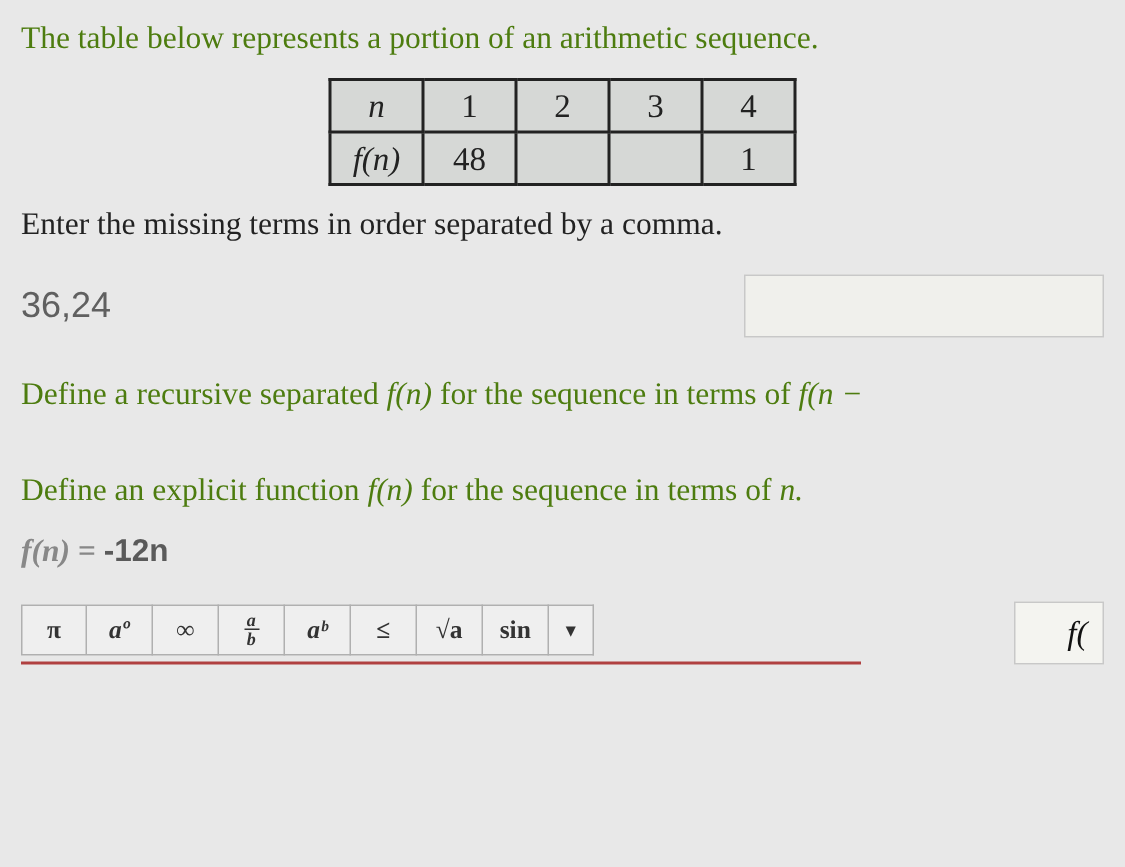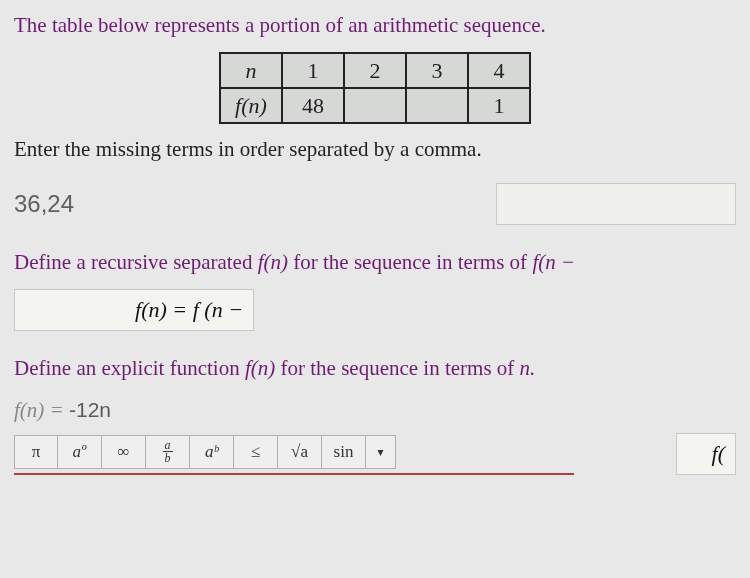--- a/index.html
+++ b/index.html
@@ -11,21 +11,21 @@
     color: #222;
     width: 750px;
     height: 578px;
     overflow: hidden;
   }
   .page {
     padding: 8px 14px 14px 14px;
     font-size: 21px;
     line-height: 1.5;
   }
-  .prompt-text { font-weight: 500; color: #701a75; margin: 2px 0 10px 0; }
+  .prompt-text { font-weight: 500; color: #4d7c0f; margin: 2px 0 10px 0; }
   .seq-table {
     border-collapse: collapse;
     margin: 4px auto 10px auto;
   }
   .seq-table td {
     border: 2px solid #222;
     min-width: 62px;
     height: 34px;
     text-align: center;
     font-size: 22px;
@@ -62,21 +62,22 @@
     color:#111;
   }
   .feedback-box.empty { background:#f0f0ec; }
   .question-block { margin-top: 6px; }
   .editor-row {
     border-bottom: 2px solid #b04040;
     padding-bottom: 4px;
     width: 560px;
     display: flex;
     flex-direction: column;
-    gap: 4px;
+    gap: 15px;
+    font-weight: bold;
   }
   .editor-input {
     font-size: 21px;
     font-family: Arial, sans-serif;
     color:#5a5a5a;
   }
   .editor-input .fn { font-style: italic; font-family:"Times New Roman", serif; color:#888; }
   .toolbar {
     display:flex;
     gap:0;
@@ -142,21 +143,20 @@
     <div class="answer-slot">36,24</div>
     <div class="feedback-box empty"></div>
   </div>
 
   <div class="question-block">
     <div class="prompt-text">
       <span>Define a recursive separated </span><span class="math-i">f(n)</span><span> for the sequence in terms of </span><span class="math-i">f(n −</span>
     </div>
 
     <div class="row">
-      <div class="feedback-box">f(n) = f (n −</div>
     </div>
   </div>
 
   <div class="question-block">
     <div class="prompt-text">
       <span>Define an explicit function </span><span class="math-i">f(n)</span><span> for the sequence in terms of </span><span class="math-i">n.</span>
     </div>
 
     <div class="row-inline">
       <div class="editor-row">

